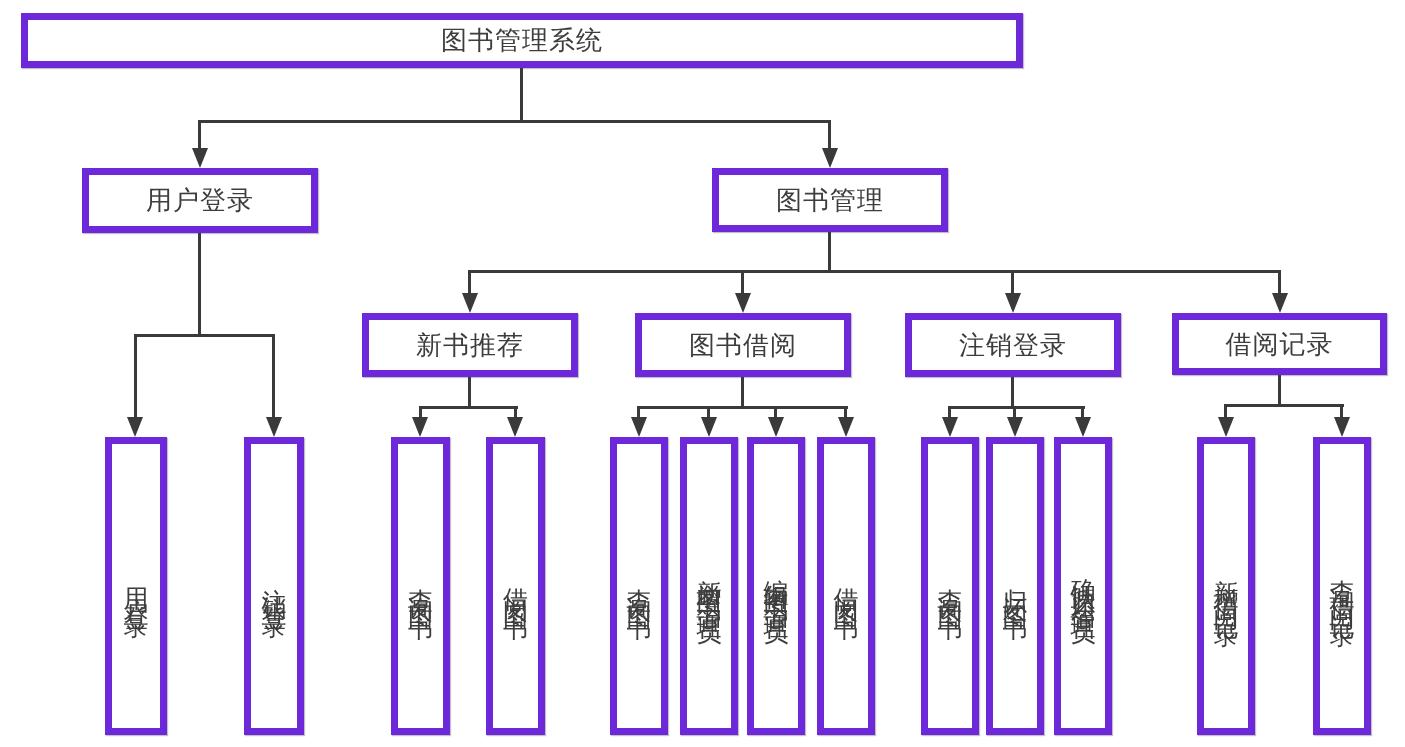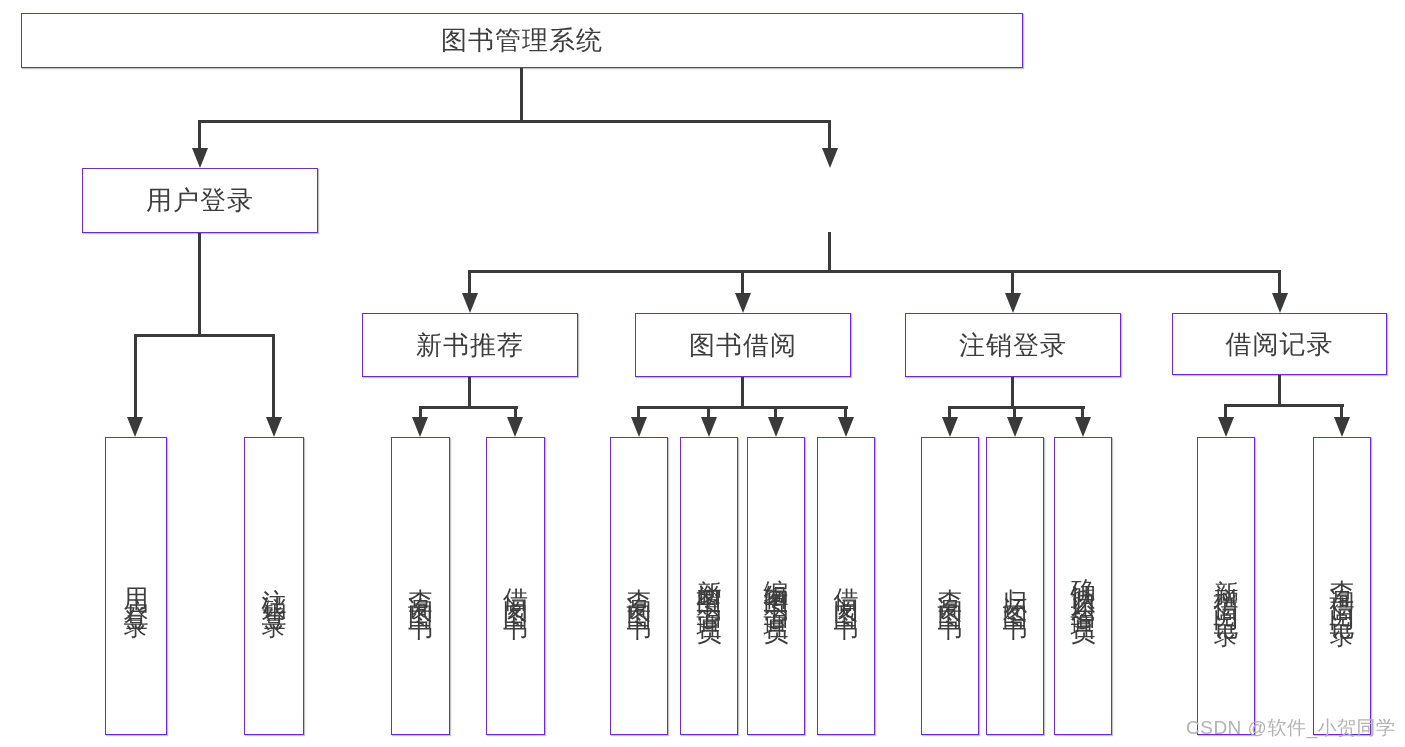--- a/index.html
+++ b/index.html
@@ -1,21 +1,21 @@
 <!DOCTYPE html>
 <html><head>
 <meta charset="utf-8">
 <style>
   html,body { margin:0; padding:0; background:#ffffff; }
   .canvas {
     position:relative; width:1405px; height:747px; background:#ffffff;
     font-family:"Liberation Sans", sans-serif; overflow:hidden;
   }
   .box {
-    position:absolute; background:#ffffff; border:1px solid #6d28d9;
+    position:absolute; background:#ffffff; border:7px solid #6d28d9;
     box-sizing:border-box; display:flex; align-items:center; justify-content:center;
     color:#3d3d3d; box-shadow:1px 1px 1px rgba(80,80,80,0.35);
   }
   .hbox { font-size:26px; letter-spacing:1px; white-space:nowrap; }
   .vbox {
     writing-mode:vertical-rl; text-orientation:mixed;
     font-size:25px; letter-spacing:9px; line-height:1;
   }
   .vbox.long { letter-spacing:6px; }
   .hline, .vline { position:absolute; background:#3a3a3a; }
@@ -39,20 +39,21 @@
   <div class="box hbox" style="left:21px; top:13px; width:1002px; height:55px;">图书管理系统</div>
 
   <div class="vline" style="left:520px; top:68px; height:54px;"></div>
   <div class="hline" style="left:198px; top:120px; width:633px;"></div>
   <div class="vline" style="left:198px; top:120px; height:32px;"></div>
   <div class="arrow" style="left:192px; top:148px;"></div>
   <div class="vline" style="left:828px; top:120px; height:32px;"></div>
   <div class="arrow" style="left:822px; top:148px;"></div>
 
   <div class="box hbox" style="left:82px; top:168px; width:236px; height:65px;">用户登录</div>
+  <div class="box hbox" style="left:712px; top:168px; width:236px; height:64px;">图书管理</div>
 
   <div class="vline" style="left:198px; top:233px; height:103px;"></div>
   <div class="hline" style="left:134px; top:334px; width:141px;"></div>
   <div class="vline" style="left:134px; top:334px; height:86px;"></div>
   <div class="arrow" style="left:127px; top:417px;"></div>
   <div class="vline" style="left:272px; top:334px; height:86px;"></div>
   <div class="arrow" style="left:266px; top:417px;"></div>
 
   <div class="vline" style="left:828px; top:232px; height:40px;"></div>
   <div class="hline" style="left:468px; top:270px; width:813px;"></div>
@@ -115,15 +116,14 @@
   <div class="box vbox long" style="left:747px; top:437px; width:58px; height:298px;">编辑图书（管理员）</div>
   <div class="box vbox" style="left:817px; top:437px; width:58px; height:298px;">借阅图书</div>
 
   <div class="box vbox" style="left:921px; top:437px; width:58px; height:298px;">查询图书</div>
   <div class="box vbox" style="left:986px; top:437px; width:58px; height:298px;">归还图书</div>
   <div class="box vbox long" style="left:1054px; top:437px; width:58px; height:298px;">确认归还（管理员）</div>
 
   <div class="box vbox" style="left:1197px; top:437px; width:58px; height:298px;">新增借阅记录</div>
   <div class="box vbox" style="left:1313px; top:437px; width:58px; height:298px;">查询借阅记录</div>
 
-  <div class="watermark">CSDN @软件_小贺同学</div>
 
 </div>
 
 </body></html>

